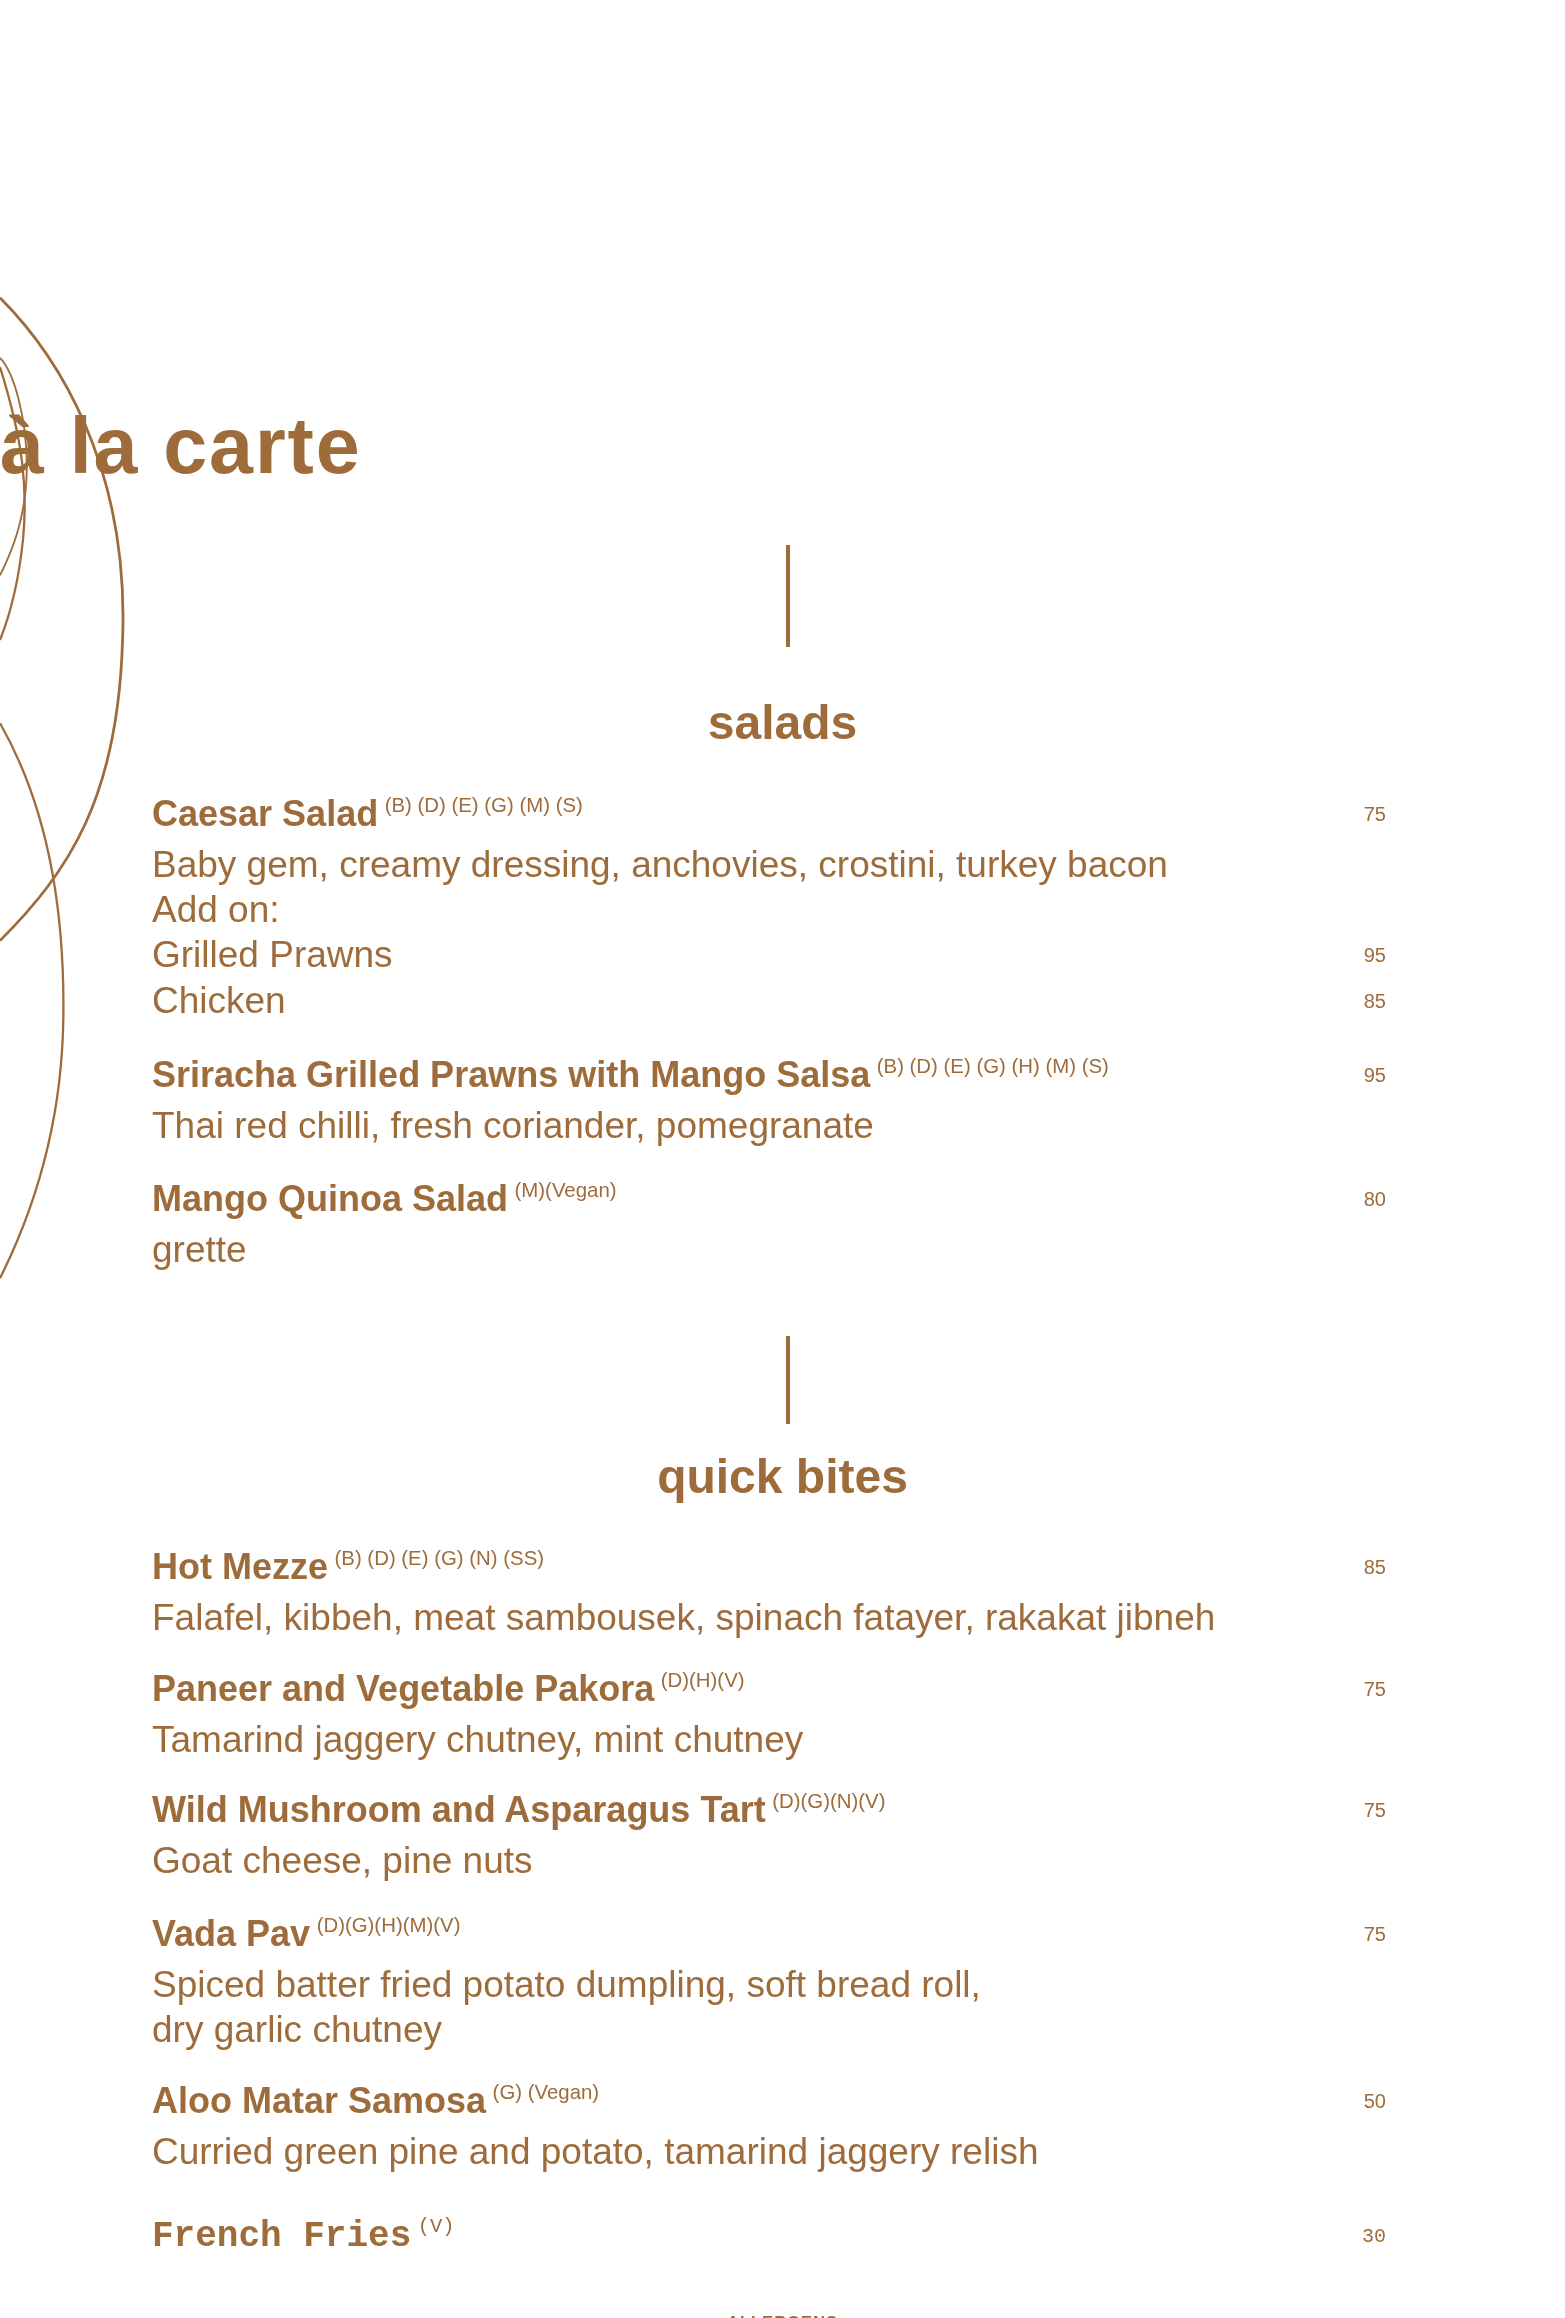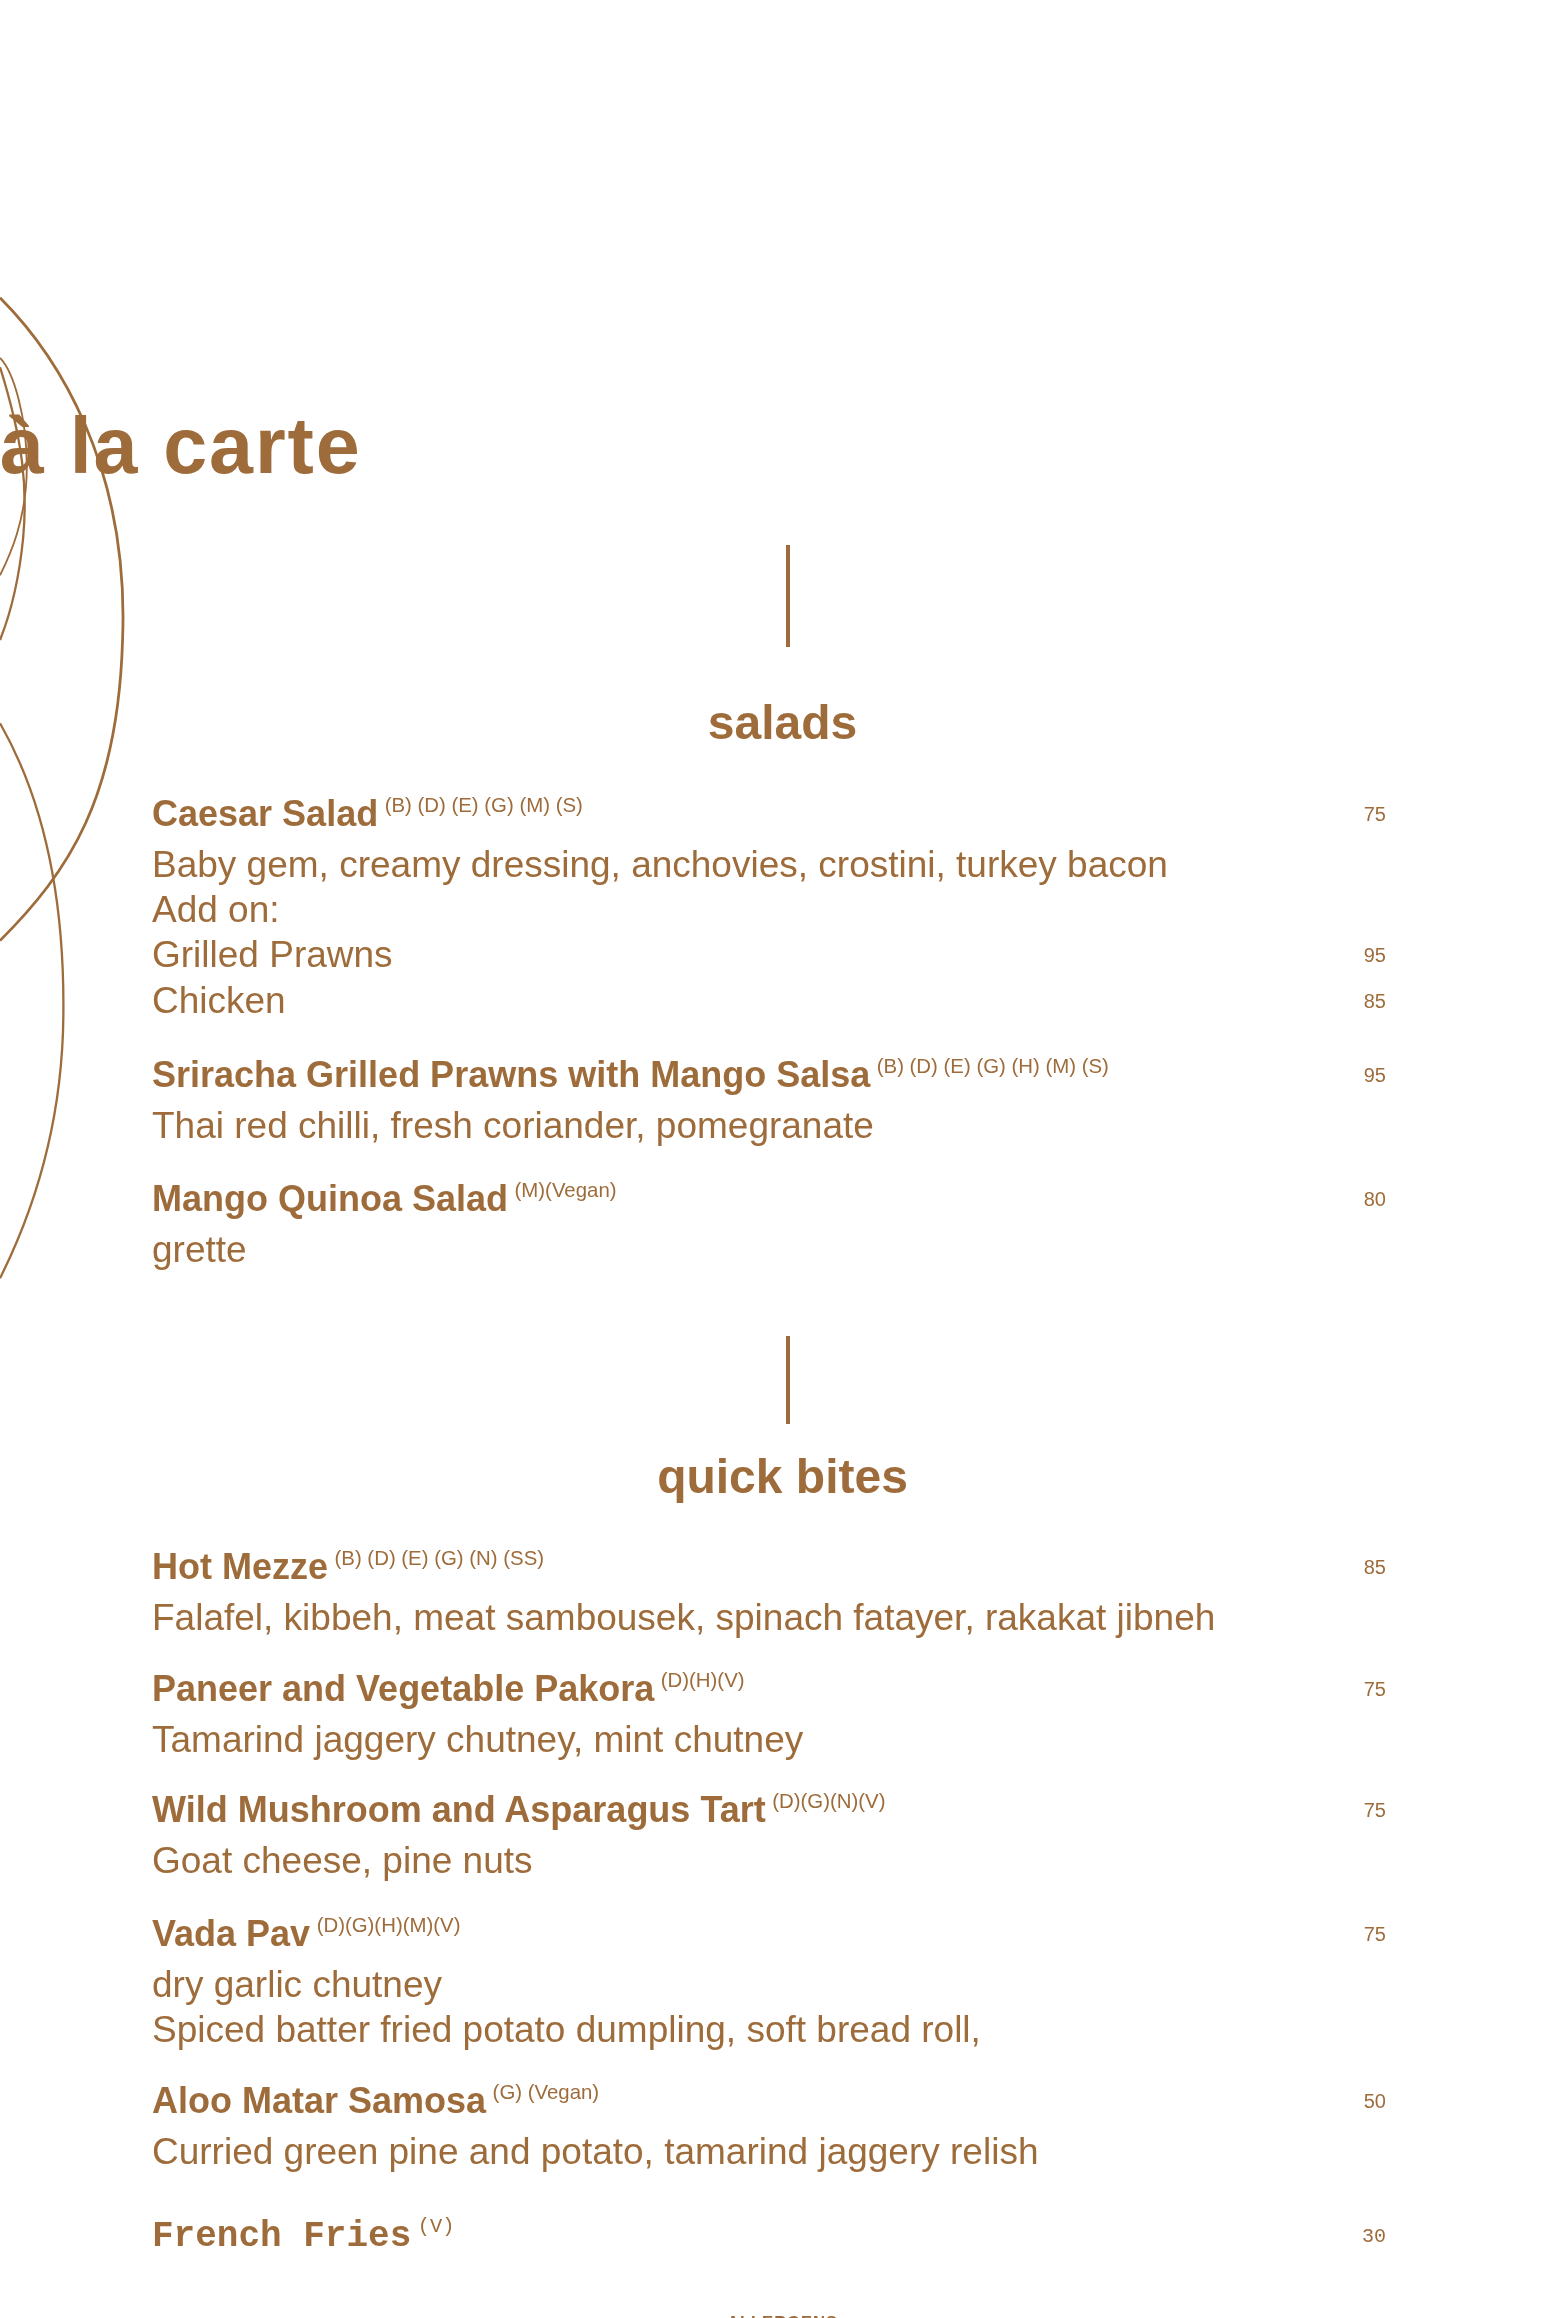--- a/index.html
+++ b/index.html
@@ -99,22 +99,22 @@
       <div class="price">75</div>
     </div>
     <div class="desc">Goat cheese, pine nuts</div>
   </div>
 
   <div class="item" style="margin-top:28px;">
     <div class="row">
       <div class="name"><span>Vada Pav</span><span class="tags">(D)(G)(H)(M)(V)</span></div>
       <div class="price">75</div>
     </div>
+    <div class="desc">Spiced batter fried potato dumpling, soft bread roll,</div>
     <div class="desc">dry garlic chutney</div>
-    <div class="desc">Spiced batter fried potato dumpling, soft bread roll,</div>
   </div>
 
   <div class="item" style="margin-top:25.5px;">
     <div class="row">
       <div class="name"><span>Aloo Matar Samosa</span><span class="tags">(G) (Vegan)</span></div>
       <div class="price">50</div>
     </div>
     <div class="desc">Curried green pine and potato, tamarind jaggery relish</div>
   </div>
 

